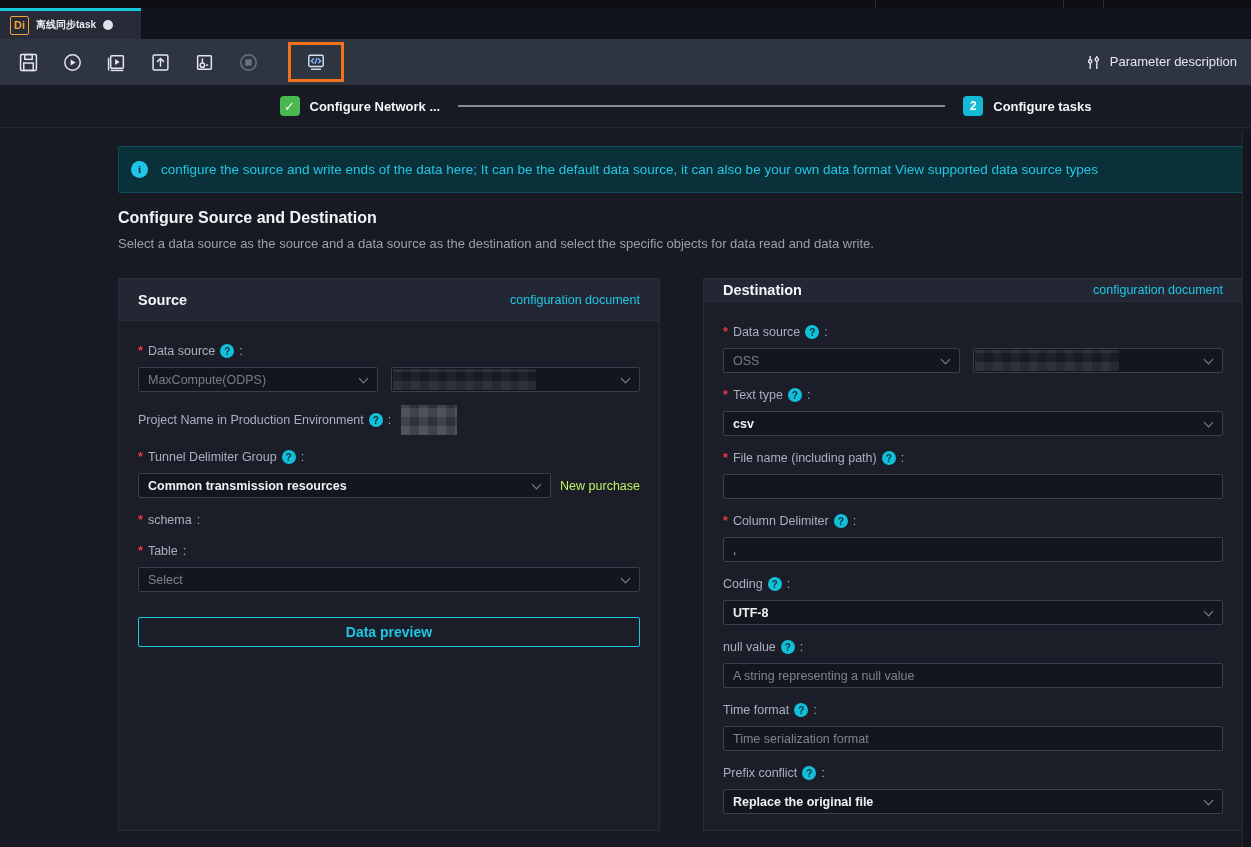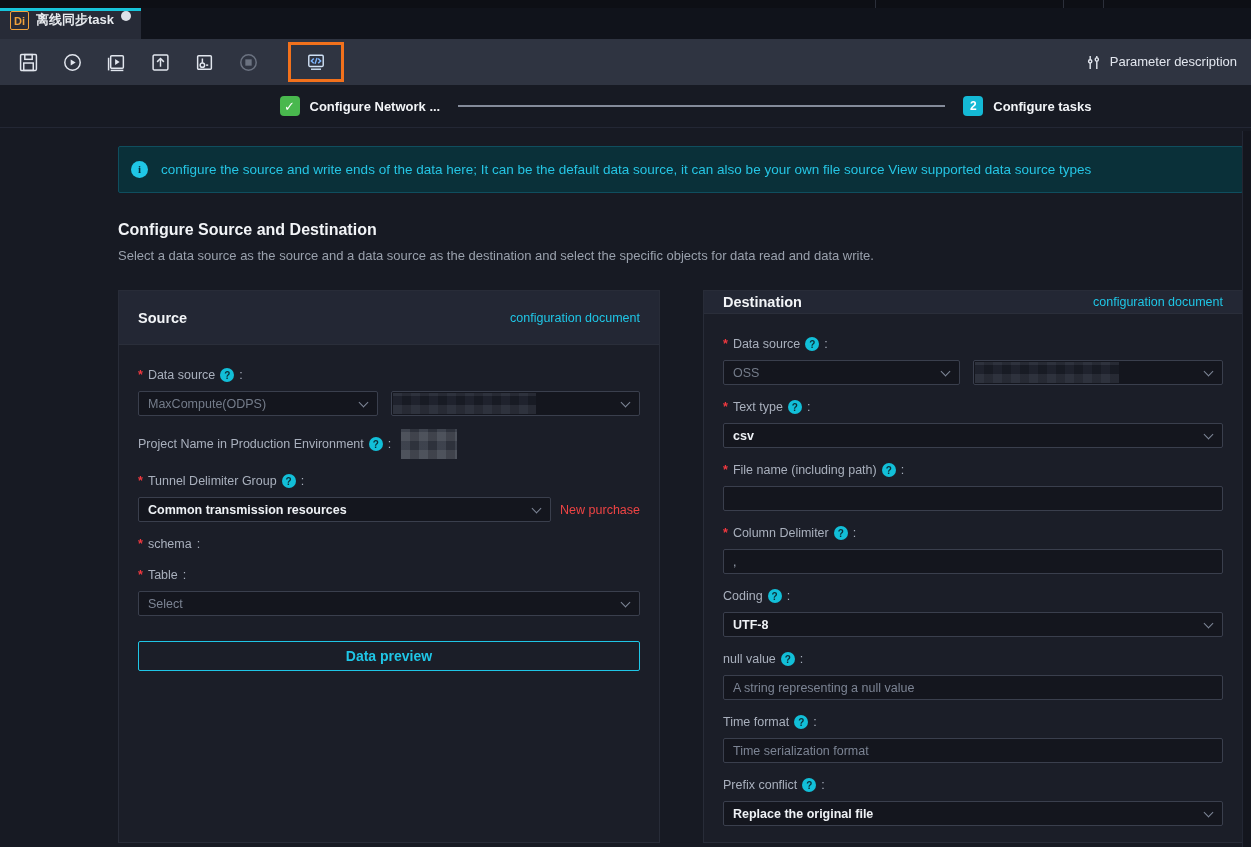--- a/index.html
+++ b/index.html
@@ -5,24 +5,24 @@
   * { box-sizing: border-box; margin: 0; padding: 0; }
   html,body { background:#0d0f15; }
   body { font-family: "Liberation Sans", "DejaVu Sans", sans-serif; }
   .page { position:relative; width:1251px; height:847px; background:#171a23; overflow:hidden; }
 
   
   .top-strip { position:relative; height:8px; background:#0d0f15; }
   .top-strip .sep { position:absolute; top:0; width:1px; height:8px; background:#2b2f3a; }
   .tabbar { position:relative; height:31px; background:#10131b; }
   .tab { position:absolute; left:0; top:0; width:141px; height:31px; background:#272b37;
-         border-top:3px solid #17c4da; display:flex; align-items:flex-start; gap:7px; padding:0 10px; cursor:pointer; }
+         border-top:3px solid #17c4da; display:flex; align-items:center; gap:7px; padding:0 10px; cursor:pointer; }
   .tab-badge { width:19px; height:19px; border:1px solid #f0a23c; border-radius:2px; color:#f0a23c;
                font-size:11px; font-weight:bold; display:flex; align-items:center; justify-content:center; }
-  .tab-title { color:#e8ebef; font-size:13px; font-weight:bold; white-space:nowrap; }
+  .tab-title { color:#e8ebef; font-size:10px; font-weight:bold; white-space:nowrap; }
   .tab-dot { width:10px; height:10px; border-radius:50%; background:#dde2e9; }
 
   .toolbar { height:46px; background:#2f3441; display:flex; align-items:center; padding:0 14px 0 18px; }
   .tbtn { width:20px; height:20px; margin-right:24px; color:#e2e6ee; display:flex; align-items:center;
           justify-content:center; cursor:pointer; }
   .tbtn.disabled { color:#6b7280; }
   .tbtn svg { display:block; }
   .code-highlight { border:3px solid #f2711c; padding:7px 15px; display:flex; align-items:center;
                     justify-content:center; margin-left:6px; }
   .code-highlight .tbtn { margin:0; }
@@ -42,28 +42,28 @@
 
   
   .content { padding:18px 8px 0 118px; }
   .banner { display:flex; gap:13px; background:#0a3039; border:1px solid #0f4e5e; border-radius:2px;
             padding:12px 60px 12px 12px; color:#25c5e4; font-size:13.5px; line-height:21px; width:1125px; }
   .banner-icon { flex:0 0 17px; width:17px; height:17px; border-radius:50%; background:#1fc6e6; color:#06303b;
                  font-size:11px; font-weight:bold; font-family:"Liberation Serif","DejaVu Serif",serif;
                  display:flex; align-items:center; justify-content:center; margin-top:2px; }
   .banner a, .banner .lnk { color:#25c5e4; text-decoration:none; cursor:pointer; }
 
-  .sec-title { margin-top:28px; color:#f2f4f7; font-size:16px; font-weight:bold; }
+  .sec-title { margin-top:16px; color:#f2f4f7; font-size:16px; font-weight:bold; }
   .sec-sub { margin-top:9px; color:#99a0ac; font-size:13px; }
 
   .panels { display:flex; gap:43px; margin-top:27px; align-items:stretch; height:553px; }
   .panel { background:#1b1e28; border:1px solid #282c38; display:flex; flex-direction:column; }
   .panel.src { width:542px; }
   .panel.dst { width:540px; }
-  .panel-head { height:54px; background:#232734; border-bottom:1px solid #2a2e3a; display:flex;
+  .panel-head { height:42px; background:#232734; border-bottom:1px solid #2a2e3a; display:flex;
                 align-items:center; justify-content:space-between; padding:0 19px; }
   .panel-title { color:#f2f4f7; font-size:14.5px; font-weight:bold; }
   .doc-link { color:#1fc6e6; font-size:12.5px; cursor:pointer; }
   .panel-body { padding:0 19px 16px 19px; flex:1; }
 
   .field { margin-top:13px; }
   .field.first { margin-top:21px; }
   .flabel { height:18px; display:flex; align-items:center; gap:5px; color:#a9b0bd; font-size:12.5px; }
   .req { color:#f0383f; font-weight:bold; }
   .qmark { width:14px; height:14px; border-radius:50%; background:#12bfd8; color:#0a2f38; font-size:10px;
@@ -88,21 +88,21 @@
   .mosaic { background-image:
       repeating-linear-gradient(0deg, rgba(255,255,255,0.10) 0 9px, rgba(255,255,255,0.02) 9px 18px),
       repeating-linear-gradient(90deg, #3a3f4a 0 9px, #2a2e38 9px 18px); }
   .mosaic.dark { background-image:
       repeating-linear-gradient(0deg, rgba(255,255,255,0.05) 0 9px, rgba(0,0,0,0.12) 9px 18px),
       repeating-linear-gradient(90deg, #232733 0 9px, #1b1f29 9px 18px); }
   .dd-redact { position:absolute; left:1px; top:1px; bottom:1px; width:58%; }
   .proj-redact { width:56px; height:30px; margin-left:10px; }
   .inline-field { display:flex; align-items:center; }
 
-  .new-purchase { color:#ef4444; font-size:12.5px; margin-left:9px; white-space:nowrap; cursor:pointer; }
+  .new-purchase { color:#bef264; font-size:12.5px; margin-left:9px; white-space:nowrap; cursor:pointer; }
 
   .preview-btn { margin-top:25px; height:30px; border:1px solid #1fc6e6; border-radius:2px; background:transparent;
                  color:#1fc6e6; font-size:14px; font-weight:bold; width:100%; display:flex; align-items:center;
                  justify-content:center; cursor:pointer; }
 
   .scroll-strip { position:absolute; top:131px; right:0; width:9px; bottom:0; background:#14161e;
                   border-left:1px solid #23alternative2734; border-left:1px solid #232734; }
 </style>
 </head>
 <body>
@@ -199,21 +199,21 @@
         <span class="step-num">2</span>
         <span class="step-label">Configure tasks</span>
       </div>
     </div>
   </div>
 
   <div class="content">
 
     <div class="banner">
       <span class="banner-icon">i</span>
-      <div><span>configure the source and write ends of the data here; It can be the default data source, it can also be your own file source </span><span class="lnk">View supported data source types</span></div>
+      <div><span>configure the source and write ends of the data here; It can be the default data source, it can also be your own data format </span><span class="lnk">View supported data source types</span></div>
     </div>
 
     <div class="sec-title">Configure Source and Destination</div>
     <div class="sec-sub">Select a data source as the source and a data source as the destination and select the specific objects for data read and data write.</div>
 
     <div class="panels">
 
       <div class="panel src">
         <div class="panel-head">
           <span class="panel-title">Source</span>

